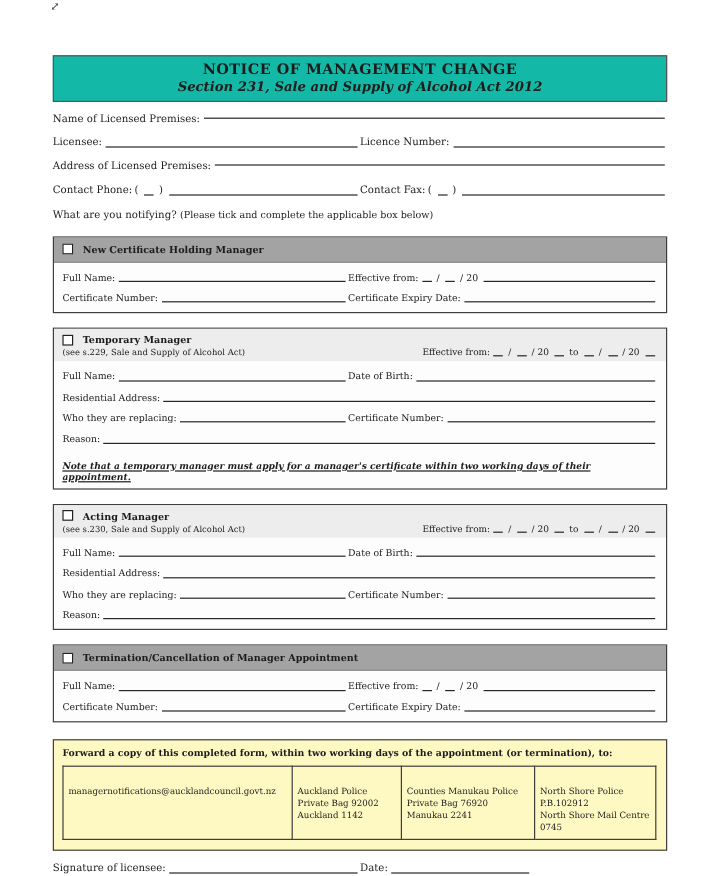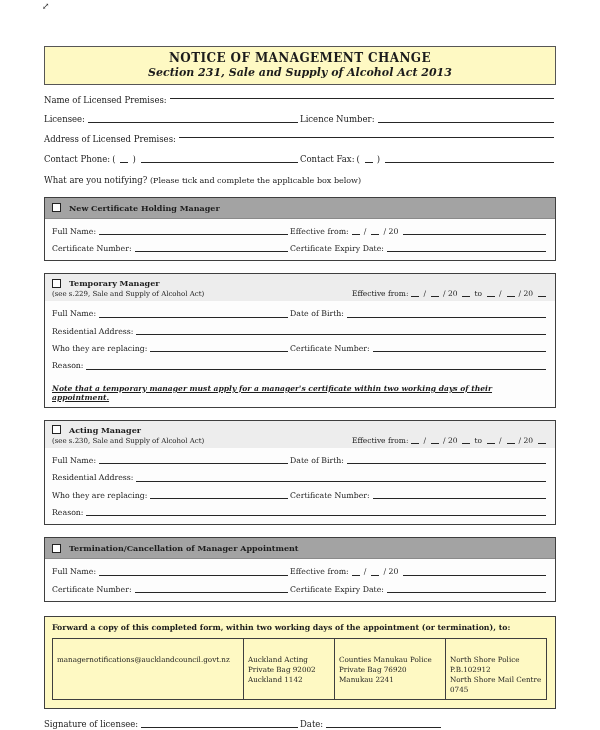--- a/index.html
+++ b/index.html
@@ -1,21 +1,21 @@
 <!DOCTYPE html>
 <html><head>
 <meta charset="utf-8">
 <style>
   html,body{margin:0;padding:0}
   body{width:600px;height:730px;background:#fff;color:#1c1c1c;
        font-family:"DejaVu Serif","Liberation Serif",serif;}
   .page{box-sizing:border-box;width:600px;height:730px;padding:46px 44px 0;position:relative}
   .corner{position:absolute;top:1px;left:42px;font-size:9px;color:#2e2e2e}
 
-  .titlebox{border:1.5px solid #565656;background:#fef9c3;text-align:center;padding:4px 0 5px}
+  .titlebox{border:1.5px solid #565656;background:#14b8a6;text-align:center;padding:4px 0 5px}
   .t1{font-size:12px;font-weight:bold;letter-spacing:.4px}
   .t2{font-size:11px;font-weight:bold;font-style:italic;margin-top:1px}
 
   .frow{display:flex;font-size:8.5px;margin-top:9.5px;line-height:1.2}
   .lbl{white-space:nowrap}
   .tok{white-space:nowrap;margin:0 2px}
   .ln{border-bottom:1px solid #262626;height:3px;flex:1 1 auto;margin:0 2px 1px 3px;min-width:8px}
   .ln.fix{flex:0 0 auto}
   .w15{flex:0 0 15px}.w18{flex:0 0 18px}.w30{flex:0 0 30px}.w50{flex:0 0 52px}
   .grp{display:flex;align-items:flex-end}
@@ -49,21 +49,21 @@
   .sigblock{margin-top:0}
 </style>
 </head>
 <body>
 
 <div class="page">
   <span class="corner">⤢</span>
 
   <div class="titlebox">
     <div class="t1">NOTICE OF MANAGEMENT CHANGE</div>
-    <div class="t2">Section 231, Sale and Supply of Alcohol Act 2013</div>
+    <div class="t2">Section 231, Sale and Supply of Alcohol Act 2012</div>
   </div>
 
   <div class="frow">
     <span class="lbl">Name of Licensed Premises:</span>
     <span class="ln"></span>
   </div>
 
   <div class="frow">
     <div class="grp g50">
       <span class="lbl">Licensee:</span>
@@ -281,21 +281,21 @@
     </div>
   </div>
 
   <div class="fbox">
     <div class="fhead">Forward a copy of this completed form, within two working days of the appointment (or termination), to:</div>
     <table class="ftable">
       <tbody>
           <tr>
         <td class="fc-email">managernotifications@aucklandcouncil.govt.nz</td>
         <td class="fc-a">
-          <div>Auckland Acting</div>
+          <div>Auckland Police</div>
           <div>Private Bag 92002</div>
           <div>Auckland 1142</div>
         </td>
         <td class="fc-b">
           <div>Counties Manukau Police</div>
           <div>Private Bag 76920</div>
           <div>Manukau 2241</div>
         </td>
         <td class="fc-c">
           <div>North Shore Police</div>

